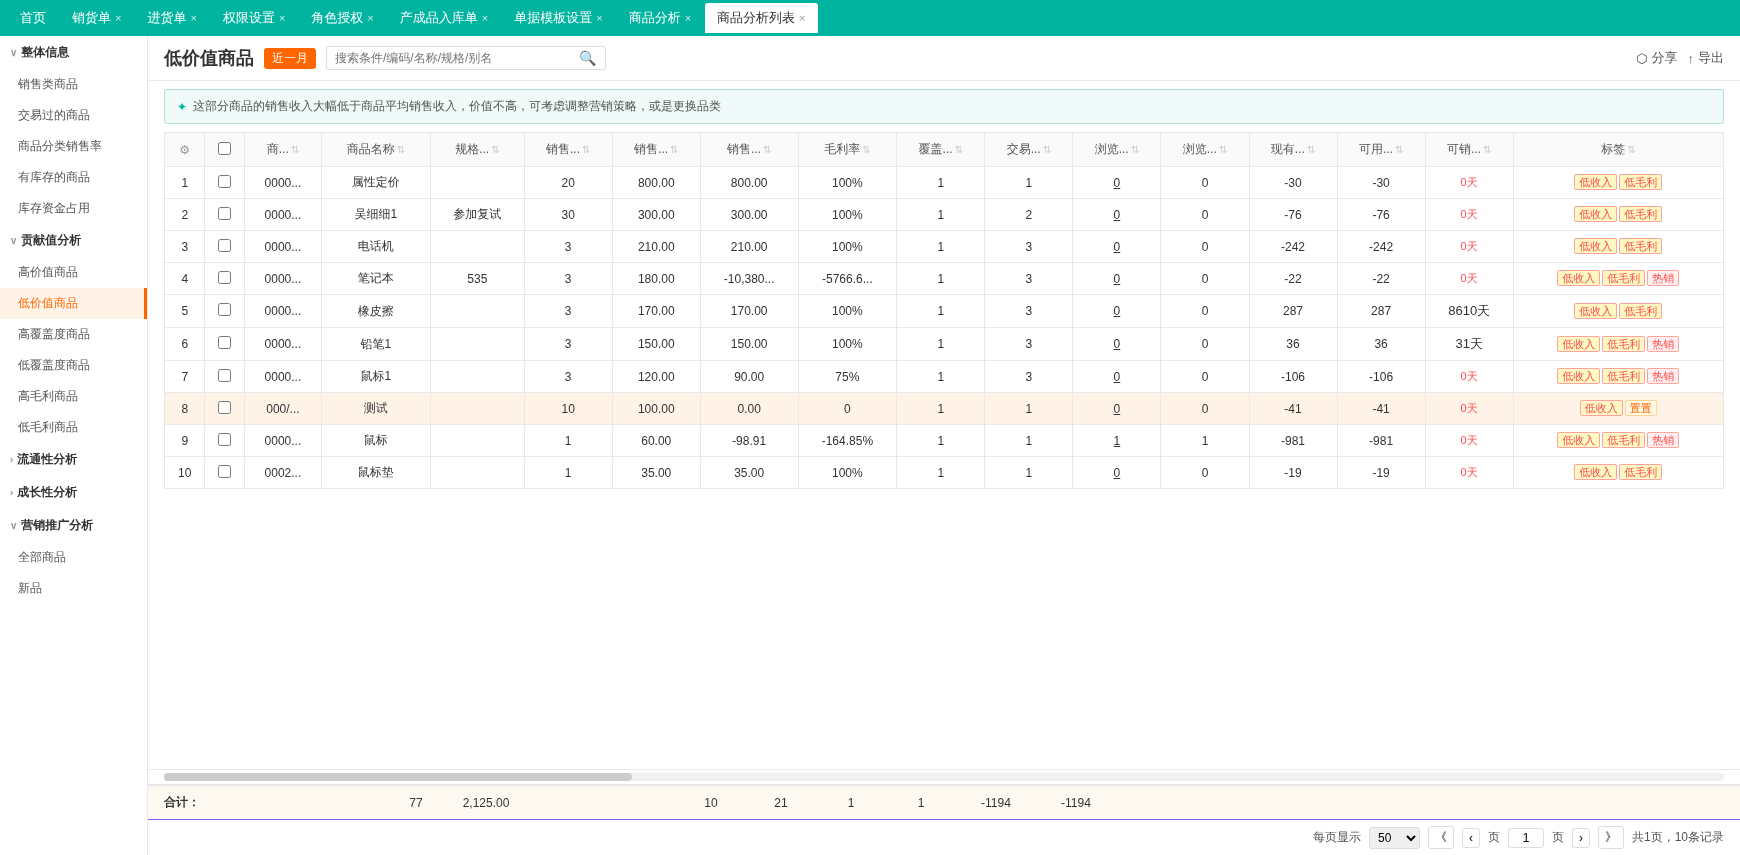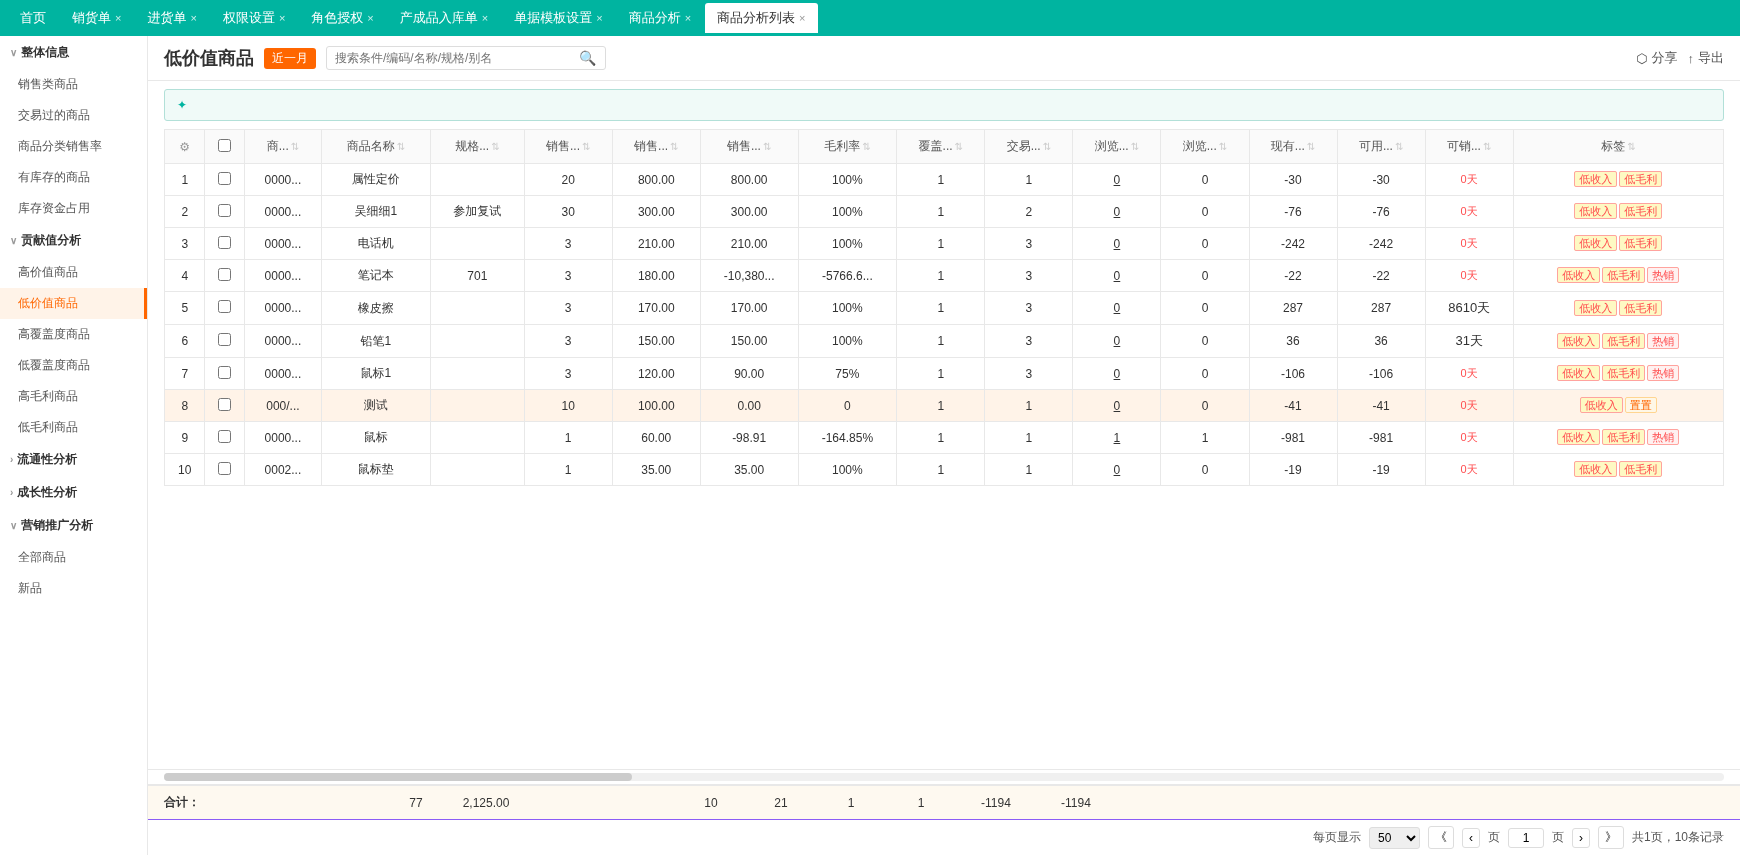--- a/index.html
+++ b/index.html
@@ -316,20 +316,21 @@
         </button>
         <button class="action-btn">
           <span>↑</span>
           <span>导出</span>
         </button>
       </div>
     </div>
 
     <div class="info-banner">
       <span class="info-icon">✦</span>
+      <span>这部分商品的销售收入大幅低于商品平均销售收入，价值不高，可考虑调整营销策略，或是更换品类</span>
     </div>
 
     <div class="table-container">
       <table>
         <thead>
           <tr>
             <th><span class="gear-icon">⚙</span></th>
             <th><input type="checkbox" style=""></th>
             <th>商...<span class="sort-icon">⇅</span></th>
             <th>商品名称<span class="sort-icon">⇅</span></th>
@@ -405,21 +406,21 @@
               <td>-242</td>
               <td>-242</td>
               <td><span class="day-zero">0天</span></td>
               <td style="white-space: nowrap;"><span class="tag-red">低收入</span><span class="tag-red">低毛利</span></td>
             </tr>
             <tr>
               <td>4</td>
               <td><input type="checkbox" style=""></td>
               <td>0000...</td>
               <td>笔记本</td>
-              <td>701</td>
+              <td>535</td>
               <td>3</td>
               <td>180.00</td>
               <td>-10,380...</td>
               <td>-5766.6...</td>
               <td>1</td>
               <td>3</td>
               <td><span class="underline">0</span></td>
               <td>0</td>
               <td>-22</td>
               <td>-22</td>

